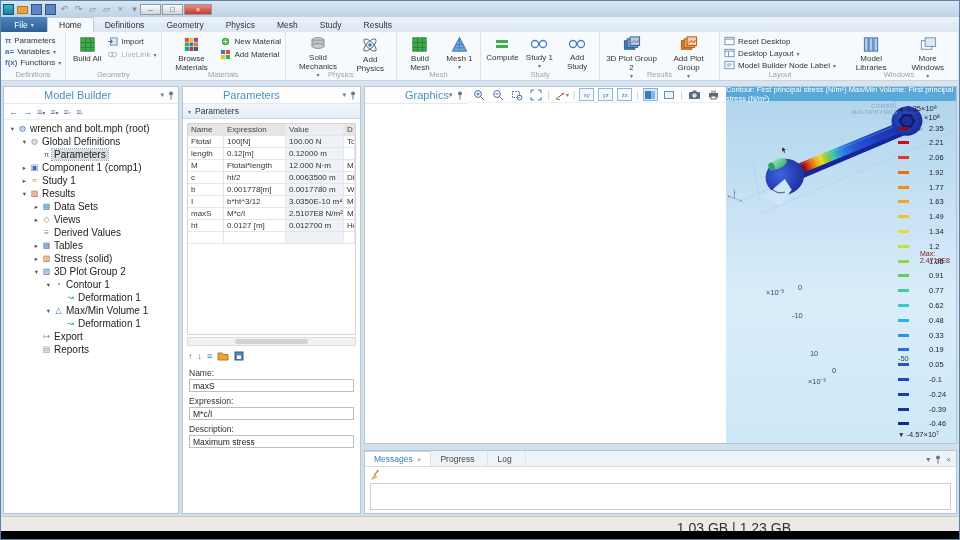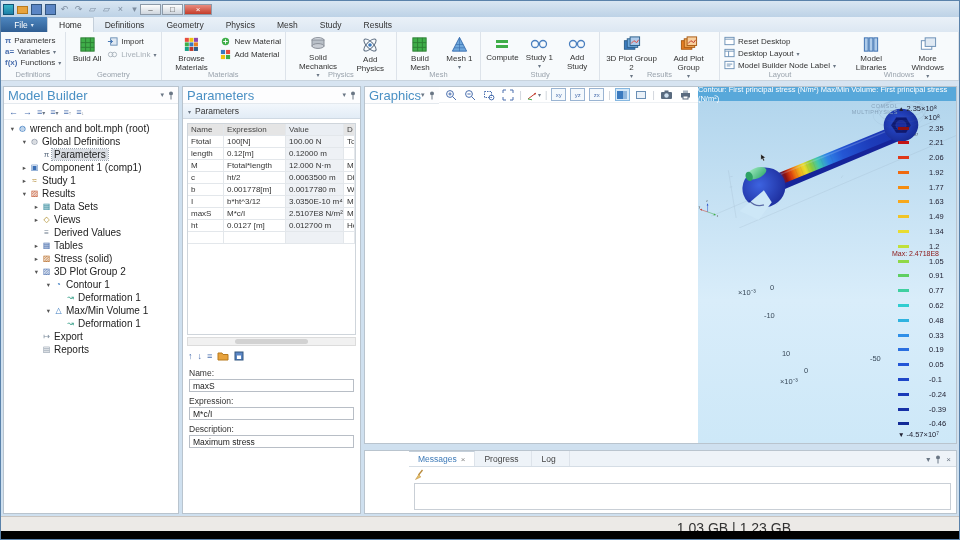--- a/index.html
+++ b/index.html
@@ -49,21 +49,21 @@
 
   
   .main { position:absolute; top:85px; left:0; right:0; height:428px; background:#cfe0ef; }
   .panel { position:absolute; top:0; bottom:0; background:#fff; border:1px solid #b9c4ce; }
   .mb { left:2px; width:176px; }
   .pp { left:181px; width:179px; }
   .rightcol { position:absolute; left:363px; right:2px; top:0; bottom:0; }
 
   .phead { height:17px; display:flex; align-items:center; padding:0 4px; background:#fdfdfe;
     border-bottom:1px solid #e4e9ee; }
-  .ptitle { color:#4a90c4; font-size:13px; flex:1; }
+  .ptitle { color:#4a90c4; font-size:11px; flex:1;margin-left:36px; }
   .phicons { display:flex; gap:4px; align-items:center; color:#6a7684; font-size:7px; }
   .ptoolbar { height:16px; display:flex; align-items:center; gap:5px; padding:0 5px;
     color:#4a6fae; font-size:9px; border-bottom:1px solid #eef1f4; }
   .tbi { cursor:default; }
 
   
   .tree { padding-top:2px; }
   .trow { display:flex; align-items:center; height:13px; white-space:nowrap; overflow:hidden; }
   .texp { width:9px; font-size:6.5px; color:#555; text-align:center; flex:0 0 9px; }
   .ticon { width:11px; font-size:8px; text-align:center; flex:0 0 11px; }
@@ -110,21 +110,21 @@
   .lmax,.lmin { display:flex; align-items:center; gap:2px; }
   .lmark { font-size:6.5px; }
   .lscale { text-align:right; padding-right:14px; }
   .lticks { flex:1; display:flex; flex-direction:column; justify-content:space-between;
     margin:1px 0; }
   .lrow { display:flex; align-items:center; gap:20px; height:10px; }
   .lswatch { width:11px; height:3px; flex:0 0 11px; }
 
   
   .messages { position:absolute; left:0; right:0; bottom:0; height:64px; background:#fff;
-    border:1px solid #b9c4ce;padding-left:44px; }
+    border:1px solid #b9c4ce; }
   .mtabs { height:16px; background:#eef3f8; display:flex; align-items:flex-end;
     border-bottom:1px solid #d5dde5; }
   .mtab { padding:2px 9px; font-size:8.5px; color:#444; display:flex; gap:4px; align-items:center;
     border-right:1px solid #dde3ea; }
   .mtab.active { background:#fff; color:#3d7ab8; border-top:1px solid #c4cfda; }
   .mclose { color:#888; font-size:8px; }
   .mhead-icons { margin-left:auto; display:flex; gap:5px; padding:0 5px 2px; color:#6a7684; font-size:8px; }
   .mbody { position:relative; height:46px; }
   .broom { position:absolute; top:2px; left:5px; }
   .mbox { position:absolute; left:5px; right:5px; top:16px; bottom:3px; border:1px solid #c9cfd6; }

